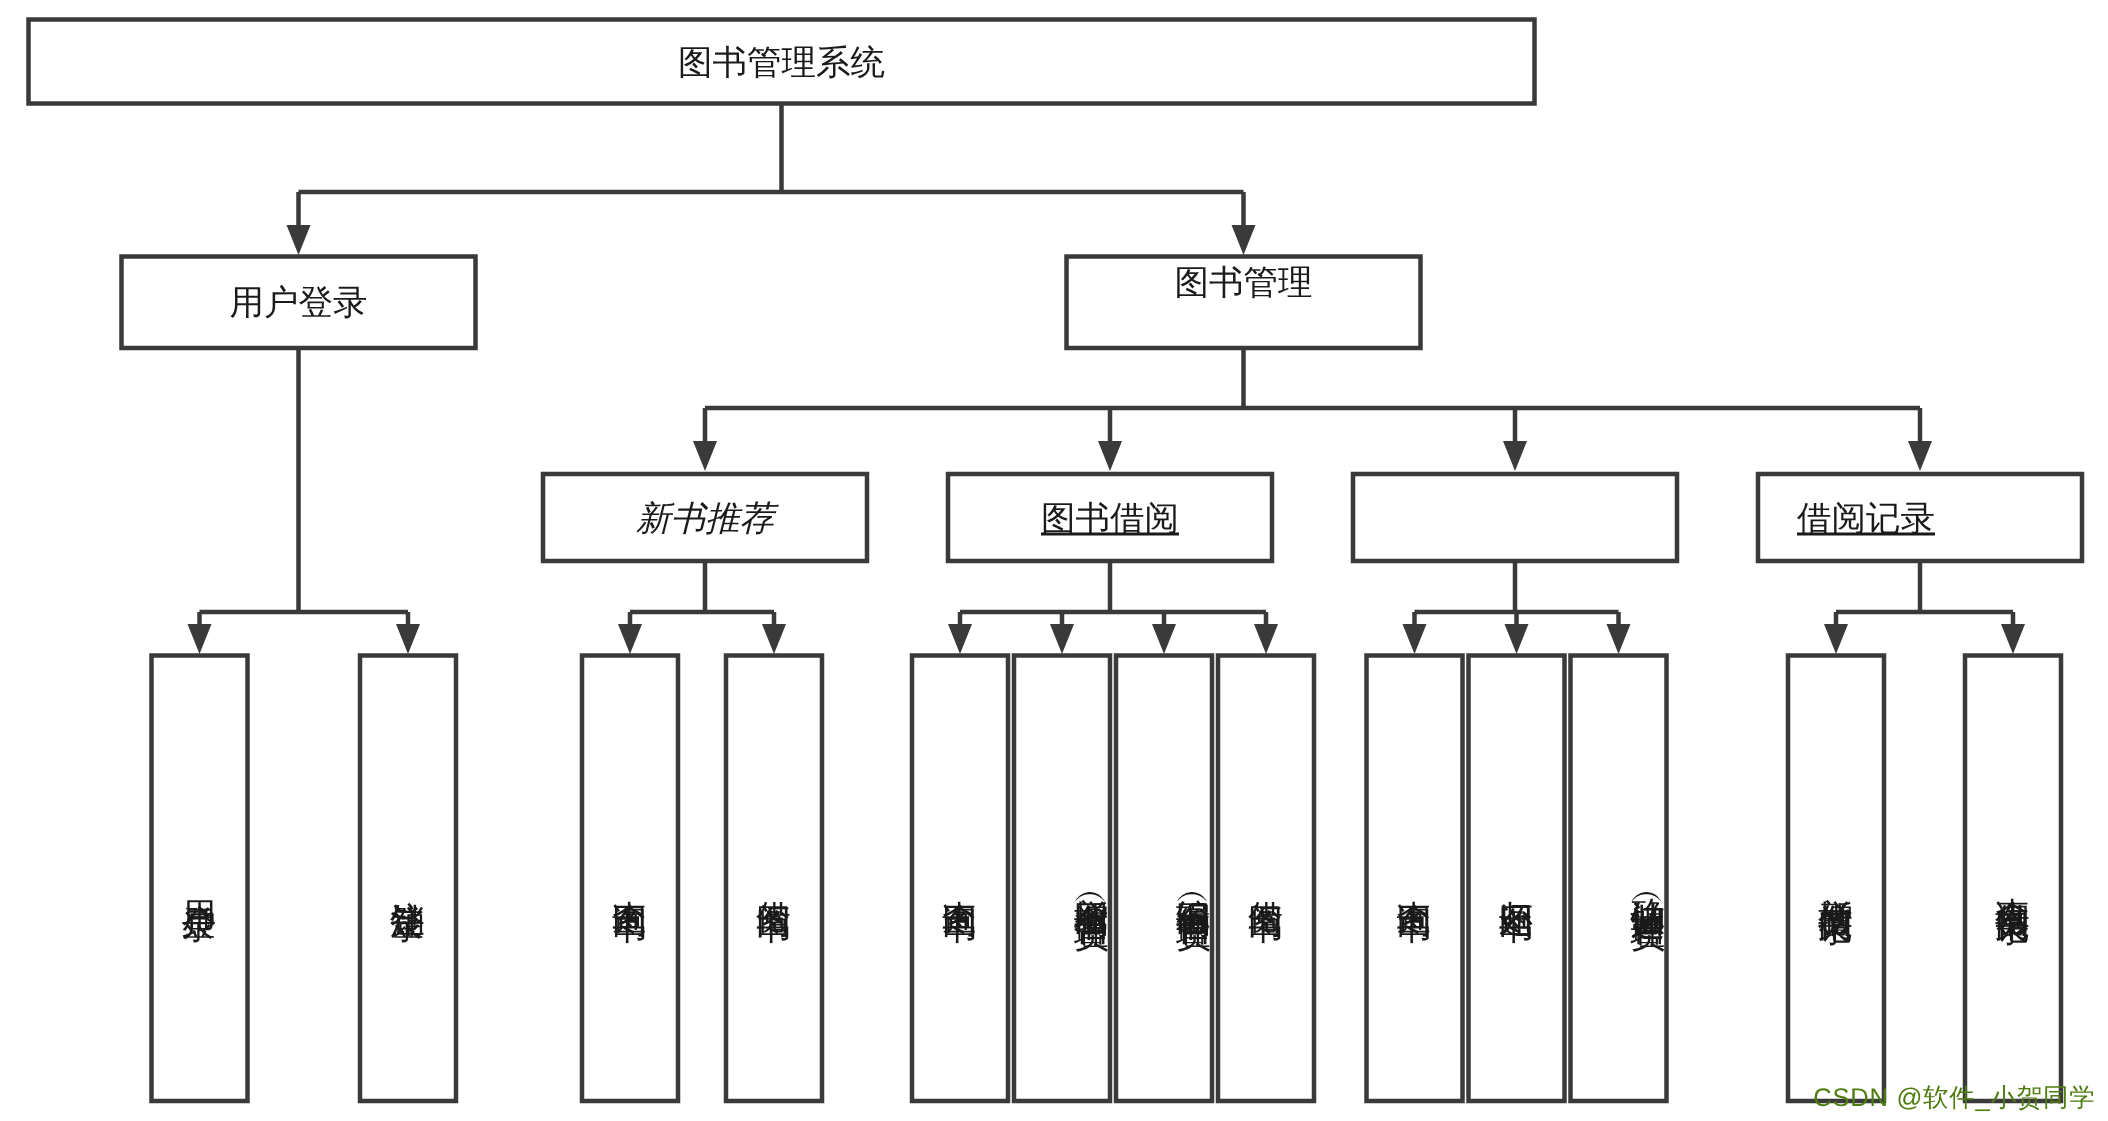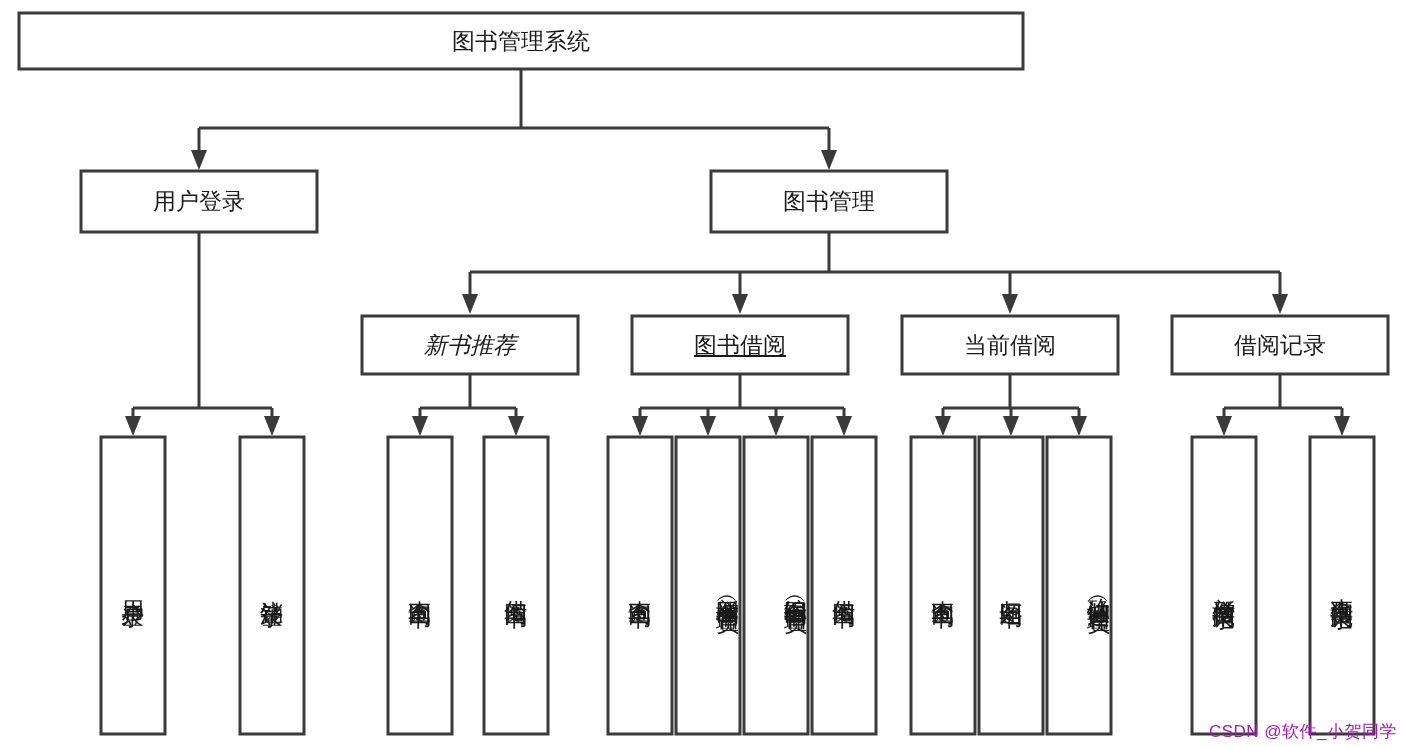--- a/index.html
+++ b/index.html
@@ -63,21 +63,21 @@
     font-size: 23px;
     color: #1a1a1a;
     pointer-events: none;
   }
   #watermark {
     position: absolute;
     right: 8px;
     bottom: 4px;
     font-family: "Liberation Sans", "DejaVu Sans", sans-serif;
     font-size: 17px;
-    color: #a21caf;
+    color: #4d7c0f;
     letter-spacing: 0.5px;
     white-space: nowrap;
   }
 </style>
 </head>
 <body>
 
 <div id="stage">
 
   <svg id="diagram" viewBox="0 0 1405 747">
@@ -181,26 +181,25 @@
     <rect class="node-box" x="911" y="437" width="64" height="297"></rect>
     <rect class="node-box" x="979" y="437" width="64" height="297"></rect>
     <rect class="node-box" x="1047" y="437" width="64" height="297"></rect>
     <rect class="node-box" x="1192" y="437" width="64" height="297"></rect>
     <rect class="node-box" x="1310" y="437" width="64" height="297"></rect>
   </svg>
 
   <div class="htext-wrap" style="left:19px; top:13px; width:1004px; height:56px;">图书管理系统</div>
 
   <div class="htext-wrap" style="left:81px; top:171px; width:236px; height:61px;">用户登录</div>
-  <div class="htext-wrap" style="left:711px; top:171px; width:236px; height:61px;">图书管理</div>
+  <div class="htext-wrap" style="left:711px; top:158px; width:236px; height:61px;">图书管理</div>
 
   <div class="htext-wrap" style="left:362px; top:316px; width:216px; height:58px;font-style:italic;">新书推荐</div>
   <div class="htext-wrap" style="left:632px; top:316px; width:216px; height:58px;text-decoration:underline;">图书借阅</div>
-  <div class="htext-wrap" style="left:902px; top:316px; width:216px; height:58px;">当前借阅</div>
-  <div class="htext-wrap" style="left:1172px; top:316px; width:216px; height:58px;">借阅记录</div>
+  <div class="htext-wrap" style="left:1136px; top:316px; width:216px; height:58px;text-decoration:underline;">借阅记录</div>
 
   <div class="vtext-wrap" style="left:101px; top:437px; width:64px; height:297px;">用户登录</div>
   <div class="vtext-wrap" style="left:240px; top:437px; width:64px; height:297px;">注销登录</div>
   <div class="vtext-wrap" style="left:388px; top:437px; width:64px; height:297px;">查询图书</div>
   <div class="vtext-wrap" style="left:484px; top:437px; width:64px; height:297px;">借阅图书</div>
   <div class="vtext-wrap" style="left:608px; top:437px; width:64px; height:297px;">查询图书</div>
   <div class="vtext-wrap" style="left:676px; top:437px; width:64px; height:297px; align-items:flex-start; padding-top:6px; box-sizing:border-box;">新增图书（管理员）</div>
   <div class="vtext-wrap" style="left:744px; top:437px; width:64px; height:297px; align-items:flex-start; padding-top:6px; box-sizing:border-box;">编辑图书（管理员）</div>
   <div class="vtext-wrap" style="left:812px; top:437px; width:64px; height:297px;">借阅图书</div>
   <div class="vtext-wrap" style="left:911px; top:437px; width:64px; height:297px;">查询图书</div>

